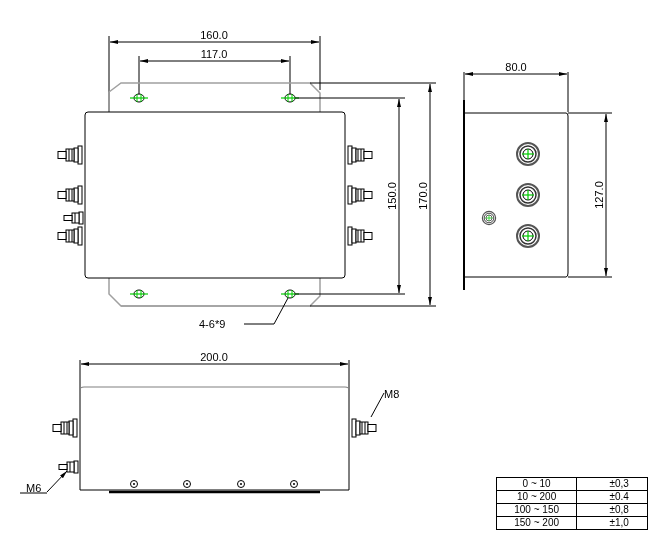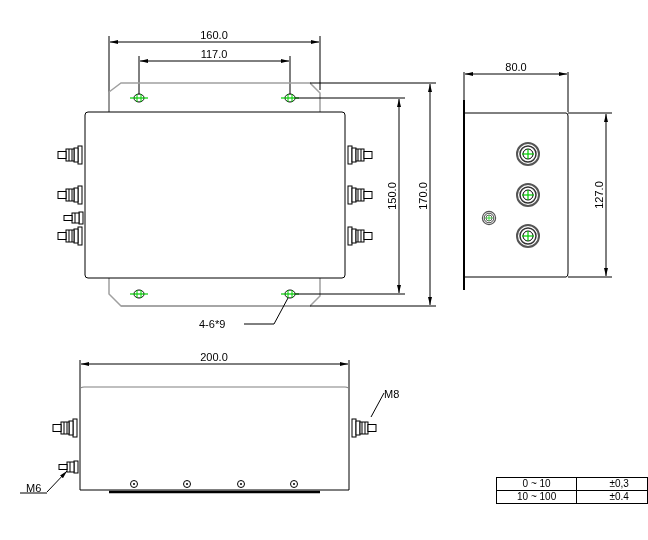--- a/index.html
+++ b/index.html
@@ -160,17 +160,25 @@
   </g>
 </svg>
 
 <table class="tol-table">
   <tbody>
       <tr>
     <td class="range">0 ~ 10</td>
     <td class="tol">±0,3</td>
   </tr>
   <tr>
-    <td class="range">10 ~ 100</td>
+    <td class="range">10 ~ 200</td>
     <td class="tol">±0.4</td>
+  </tr>
+  <tr>
+    <td class="range">100 ~ 150</td>
+    <td class="tol">±0,8</td>
+  </tr>
+  <tr>
+    <td class="range">150 ~ 200</td>
+    <td class="tol">±1,0</td>
   </tr>
 </tbody>
   </table>
 
 </body></html>

